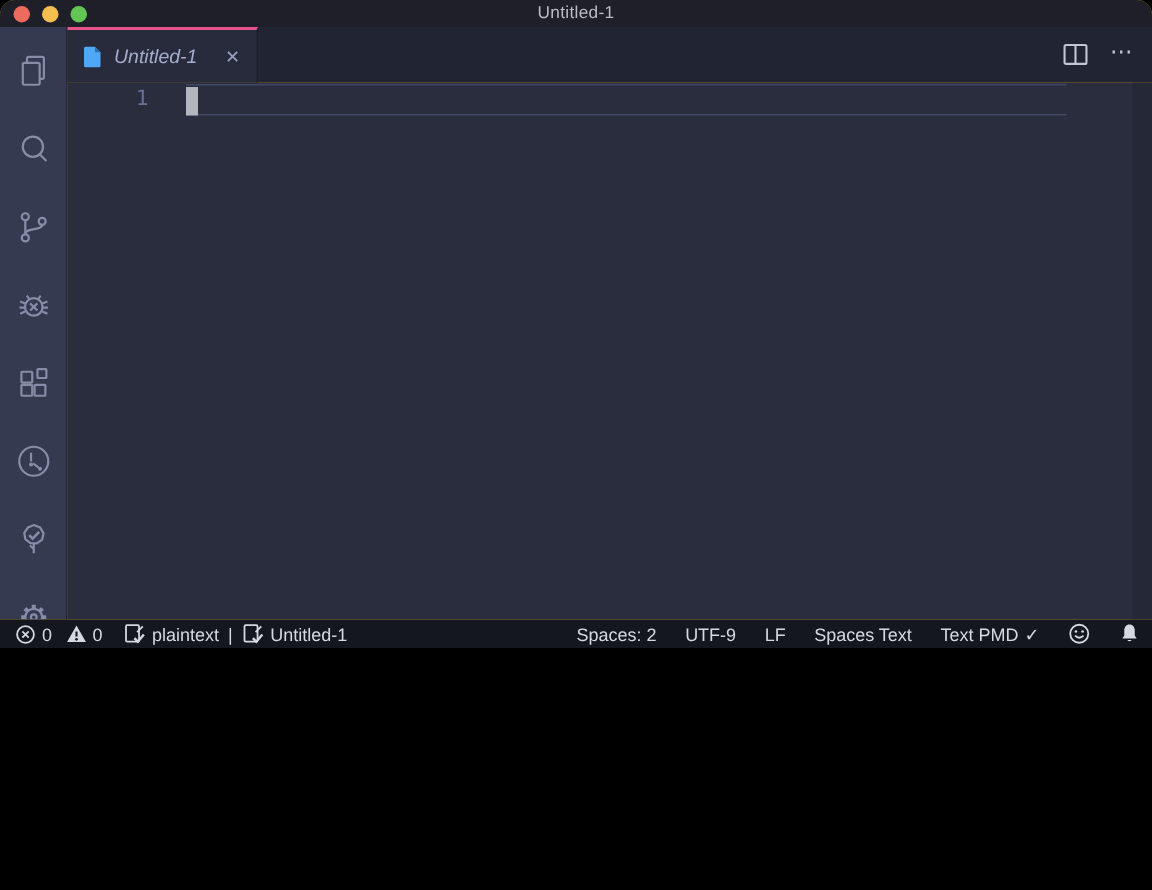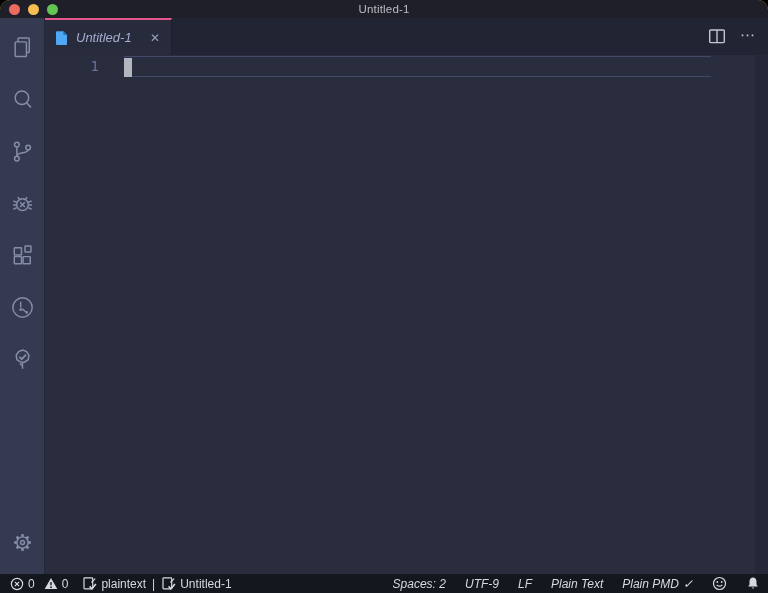--- a/index.html
+++ b/index.html
@@ -1,18 +1,18 @@
 <!DOCTYPE html>
 <html><head>
 <meta charset="utf-8">
 <style>
   html,body{margin:0;padding:0;background:#000;}
   *{box-sizing:border-box;}
   .window{
-    width:768px;height:593px;
+    width:768px;height:432px;
     border-radius:10px 10px 0 0;
     overflow:hidden;
     display:flex;flex-direction:column;
     font-family:"Liberation Sans",sans-serif;
     background:#eab308;
     position:relative;
   }
   
   .titlebar{
     height:18px;flex:0 0 18px;
@@ -89,21 +89,21 @@
   }
   
   .statusbar{
     height:19px;flex:0 0 19px;background:#15171f;
     display:flex;align-items:center;
     font-size:12px;color:#d6d9e0;
     padding:0 8px 0 10px;
   }
   .sb-item{display:flex;align-items:center;gap:4px;cursor:pointer;white-space:nowrap;}
   .sb-left{display:flex;align-items:center;gap:14px;}
-  .sb-right{margin-left:auto;display:flex;align-items:flex-end;gap:19px;font-style:italic;}
+  .sb-right{margin-left:auto;display:flex;align-items:flex-end;gap:19px;}
   .sb-ico{display:flex;align-items:center;}
   .sep{color:#d6d9e0;padding:0 2px;}
   svg{display:block;}
 </style>
 </head>
 <body>
 
 <div class="window">
 
   <div class="titlebar">
@@ -294,24 +294,24 @@
       <div class="sb-item">
         <span>Spaces: 2</span>
       </div>
       <div class="sb-item">
         <span>UTF-9</span>
       </div>
       <div class="sb-item">
         <span>LF</span>
       </div>
       <div class="sb-item">
-        <span>Plain Text</span>
-      </div>
-      <div class="sb-item">
-        <span>Plain PMD</span>
+        <span>Spaces Text</span>
+      </div>
+      <div class="sb-item">
+        <span>Text PMD</span>
         <span>✓</span>
       </div>
       <div class="sb-item">
         <span class="sb-ico">
           <svg width="15" height="15" viewBox="0 0 15 15" fill="none" stroke="#d6d9e0" stroke-width="1.2">
             <circle cx="7.5" cy="7.5" r="6"></circle>
             <circle cx="5.3" cy="6" r="0.9" fill="#d6d9e0" stroke="none"></circle>
             <circle cx="9.7" cy="6" r="0.9" fill="#d6d9e0" stroke="none"></circle>
             <path d="M4.7 8.8 Q7.5 11.6 10.3 8.8"></path>
           </svg>

